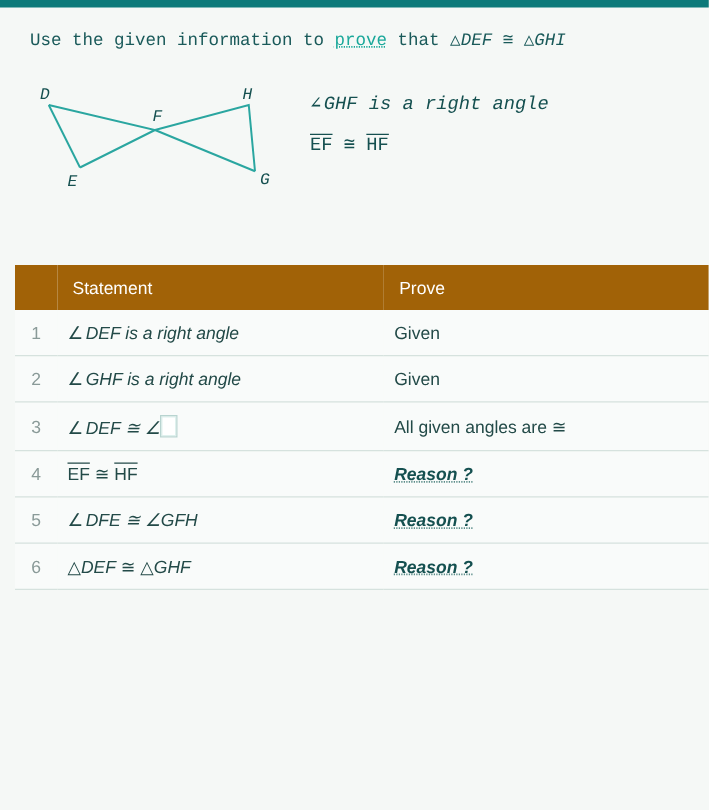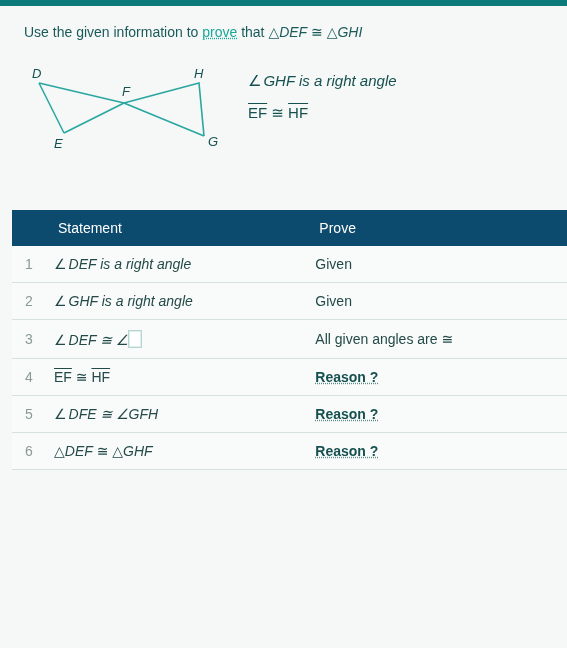--- a/index.html
+++ b/index.html
@@ -5,21 +5,21 @@
     * { box-sizing: border-box; margin: 0; padding: 0; }
     body {
       width: 567px;
       height: 648px;
       background: #f5f8f6;
       font-family: Verdana, Geneva, sans-serif;
       color: #333;
       overflow: hidden;
       border-top: 6px solid #0d7a7a;
     }
-    .content { padding: 18px 24px 0 24px; }
+    .content { padding: 18px 24px 0 24px; font-family: Liberation Mono, monospace; }
     .instruction {
       font-size: 14px;
       color: #1a5a5a;
       margin-bottom: 18px;
     }
     .prove-link {
       color: #1aa89a;
       text-decoration: underline dotted;
       cursor: pointer;
     }
@@ -36,21 +36,21 @@
     .facts { flex: 1; font-size: 15px; color: #155050; }
     .fact-line { margin: 14px 0; }
     .prove-line { margin-top: 14px; }
 
     .proof-table {
       margin-top: 28px;
       padding: 0 0 0 12px;
     }
     table { width: 100%; border-collapse: collapse; }
     thead th {
-      background: #0c4a6e;
+      background: #a16207;
       color: #fff;
       text-align: left;
       padding: 10px 12px;
       font-weight: 500;
       font-size: 14px;
     }
     tbody tr { border-bottom: 1px solid #d6e2de; }
     tbody td {
       padding: 10px 8px;
       font-size: 14px;
@@ -64,20 +64,21 @@
       width: 14px; height: 18px;
       border: 1px solid #b8d4d0;
       background: #fff;
       vertical-align: -3px;
       box-shadow: inset 0 0 0 1px #dff1ee;
     }
     .reason-link {
       color: #155050;
       text-decoration: underline dotted #5a8c88;
       cursor: pointer;
+      font-style: italic;
       font-weight: 600;
       margin-top: 12px;
     }
   </style>
 </head>
 <body>
 
 <div class="content">
   <p class="instruction">
     <span>Use the given information to </span><span class="prove-link">prove</span><span> that </span><span class="tri"></span><i>DEF</i>

